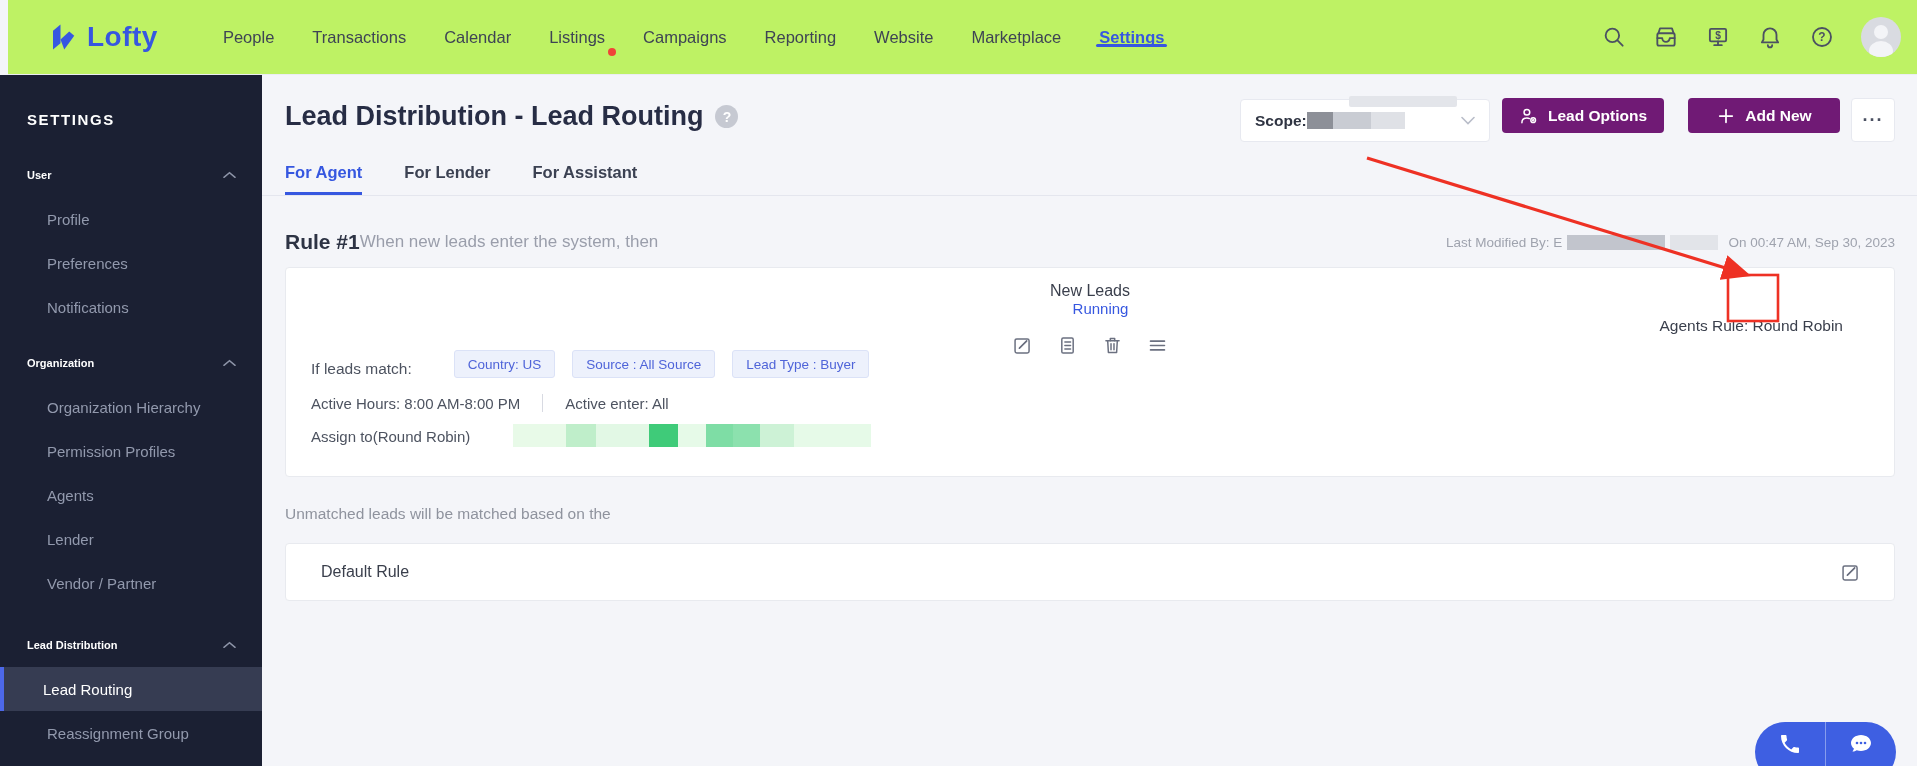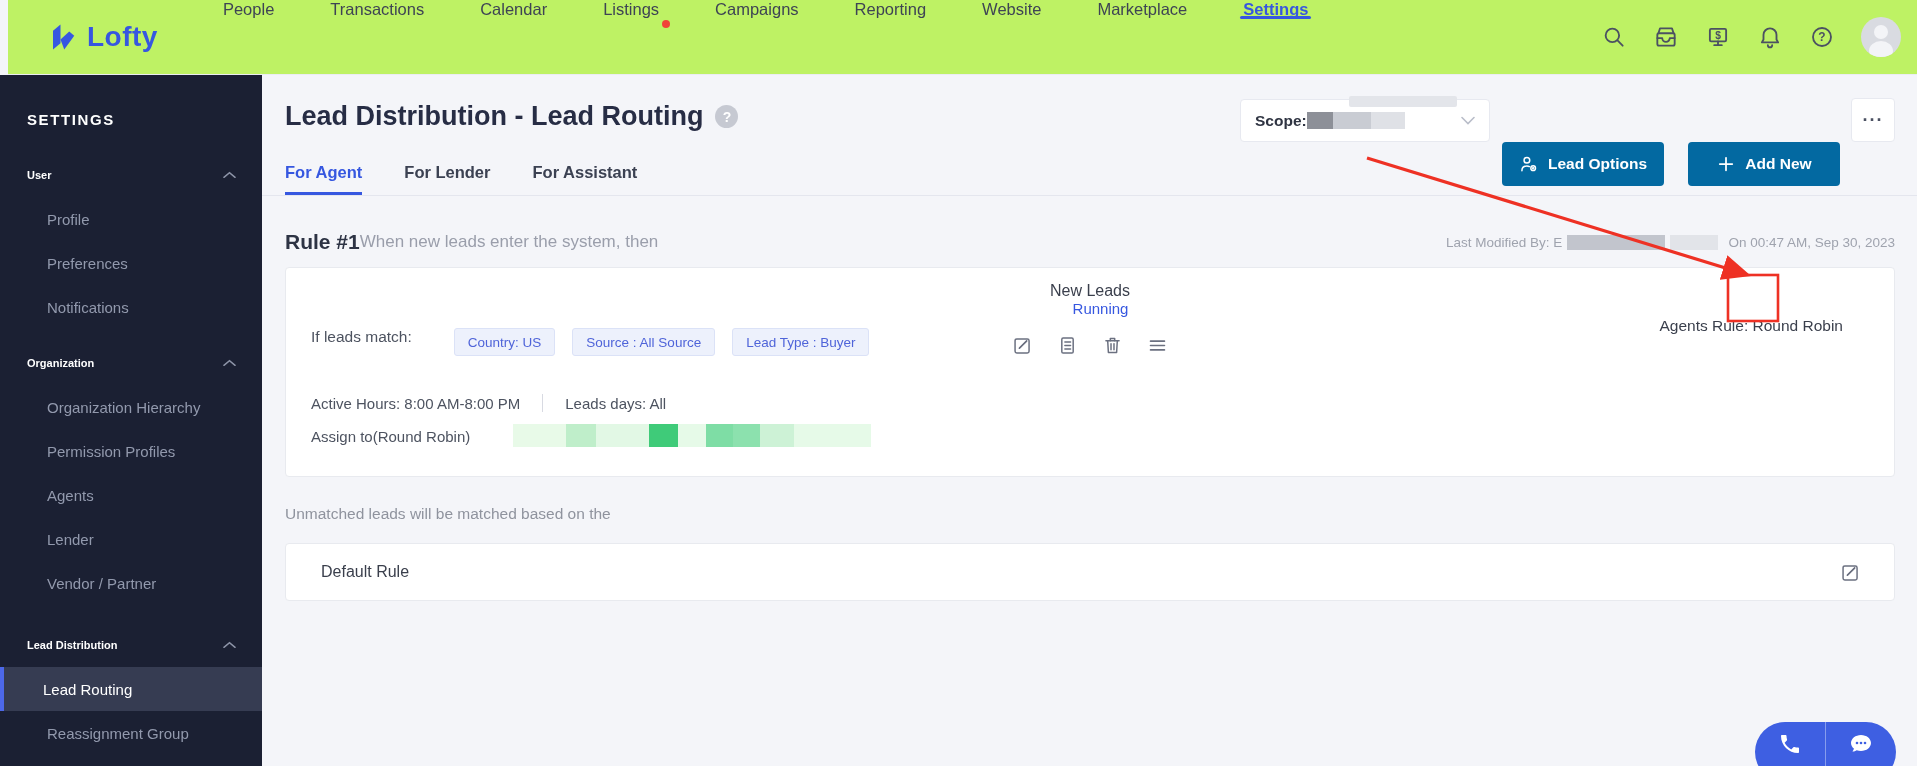--- a/index.html
+++ b/index.html
@@ -5,21 +5,21 @@
   * { margin:0; padding:0; box-sizing:border-box; }
   html,body { width:1917px; height:766px; }
   body { font-family:"Liberation Sans","DejaVu Sans",sans-serif; background:#fff; }
   #app { position:relative; width:1917px; height:766px; overflow:hidden; background:#f4f5f9; }
 
   
   .topnav { position:absolute; left:8px; top:0; width:1917px; height:75px; background:#bef264;
             border-bottom:1px solid #ebedf2; display:flex; align-items:center; z-index:20; }
   .brand { display:flex; align-items:center; gap:9px; margin-left:40px; cursor:pointer; }
   .brand-text { font-size:28px; font-weight:bold; color:#3657e0; letter-spacing:.5px; }
-  .nav-menu { display:flex; align-items:flex-start; height:75px; margin-left:46px; gap:18px; }
+  .nav-menu { display:flex; align-items:center; height:75px; margin-left:46px; gap:0; }
   .nav-item { position:relative; display:flex; align-items:center; padding:0 19px; font-size:16.5px;
               color:#3e4454; cursor:pointer; }
   .nav-item.active { color:#3657e0; font-weight:bold; }
   .nav-active-bar { position:absolute; left:16px; right:16px; bottom:0; height:3px; background:#3657e0; border-radius:2px; }
   .nav-dot { position:absolute; top:20px; right:8px; width:8px; height:8px; border-radius:50%; background:#f04438; }
   .nav-right { margin-left:auto; display:flex; align-items:center; gap:26px; margin-right:24px; }
   .nav-ico { width:26px; height:26px; color:#4b5162; cursor:pointer; display:block; }
   .avatar { width:40px; height:40px; border-radius:50%; background:#d9dbe1; position:relative; overflow:hidden; cursor:pointer; }
   .avatar svg { position:absolute; left:0; top:0; }
 
@@ -45,22 +45,22 @@
   .help-badge { width:23px; height:23px; border-radius:50%; background:#c6c9d2; color:#fff; font-size:14px; font-weight:bold;
                 display:flex; align-items:center; justify-content:center; cursor:pointer; }
 
   .scope-box { position:absolute; left:978px; top:24px; width:250px; height:43px; background:#fff;
                border:1px solid #e7e9f0; border-radius:4px; display:flex; align-items:center; padding:0 14px; cursor:pointer; }
   .scope-label { font-size:15.5px; font-weight:bold; color:#2f3442; }
   .scope-redact { width:98px; height:17px; background:linear-gradient(90deg,#8d9098 0 26px,#c9ccd3 26px 64px,#dfe1e6 64px 98px); }
   .scope-artifact { position:absolute; left:108px; top:-4px; width:108px; height:11px; background:#e3e5ea; border-radius:2px; }
   .scope-chev { margin-left:auto; width:14px; height:9px; color:#b9bdc9; }
 
-  .btn { position:absolute; top:23px; height:44px; border-radius:4px; display:flex; align-items:center; justify-content:center;
-         gap:9px; font-size:15.5px; font-weight:bold; color:#fff; background:#0369a1; cursor:pointer;margin-top:44px; }
+  .btn { position:absolute; top:23px; height:35px; border-radius:4px; display:flex; align-items:center; justify-content:center;
+         gap:9px; font-size:15.5px; font-weight:bold; color:#fff; background:#701a75; cursor:pointer; }
   .btn-leadopts { left:1240px; width:162px; }
   .btn-addnew  { left:1426px; width:152px; }
   .btn-more { position:absolute; left:1589px; top:23px; width:44px; height:44px; background:#fff; border:1px solid #e7e9f0;
               border-radius:4px; color:#4b5162; font-size:18px; font-weight:bold; display:flex; align-items:center;
               justify-content:center; cursor:pointer; letter-spacing:1px; }
   .btn-ico { width:20px; height:20px; display:block; }
 
   .tab-divider { position:absolute; left:0; right:0; top:120px; height:1px; background:#e4e6ee; }
   .tabs { position:absolute; left:23px; top:88px; display:flex; gap:42px; }
   .tab { font-size:16.5px; font-weight:bold; color:#3b4152; padding-bottom:10px; cursor:pointer;
@@ -78,21 +78,21 @@
   .card-rule { top:192px; height:210px; }
   .card-default { top:468px; height:58px; display:flex; align-items:center; }
 
   .cr-row1 { position:absolute; left:25px; right:25px; top:14px; height:34px; display:flex; align-items:center;flex-direction:column; }
   .lead-name { font-size:16px; color:#3a3f4c; }
   .lead-status { margin-left:21px; font-size:15px; color:#3657e0; cursor:pointer; }
   .assign-rule { margin-left:auto; font-size:15.5px; color:#3a3f4c; margin-right:26px; }
   .icon-row { display:flex; align-items:center; gap:24px; }
   .act-ico { width:21px; height:21px; color:#6b7080; cursor:pointer; display:block; }
 
-  .cr-row2 { position:absolute; left:25px; top:60px; height:30px; display:flex; align-items:flex-start; }
+  .cr-row2 { position:absolute; left:25px; top:80px; height:30px; display:flex; align-items:flex-end; }
   .match-label { font-size:15.5px; color:#4d5360; }
   .chips { display:flex; gap:17px; margin-left:42px; }
   .chip { height:28px; display:flex; align-items:center; padding:0 13px; background:#edf1fc; border:1px solid #dbe2f7;
           border-radius:3px; font-size:13.5px; color:#4f64d9; }
 
   .cr-row3 { position:absolute; left:25px; top:126px; display:flex; align-items:center; font-size:15px; color:#4d5360; }
   .vdiv { width:1px; height:18px; background:#d8dae2; margin:0 22px; }
 
   .cr-row4 { position:absolute; left:25px; top:156px; height:24px; display:flex; align-items:center; font-size:15px; color:#4d5360; }
   .green-strip { position:absolute; left:202px; top:0; width:358px; height:23px;
@@ -309,21 +309,21 @@
         <span class="chips">
           <span class="chip">Country: US</span>
           <span class="chip">Source : All Source</span>
           <span class="chip">Lead Type : Buyer</span>
         </span>
       </div>
 
       <div class="cr-row3">
         <span>Active Hours: 8:00 AM-8:00 PM</span>
         <span class="vdiv"></span>
-        <span>Leads days: All</span>
+        <span>Active enter: All</span>
       </div>
 
       <div class="cr-row4">
         <span>Assign to(Round Robin)</span>
         <span class="green-strip"></span>
       </div>
     </div>
 
     <div class="unmatched">Unmatched leads will be matched based on the</div>
 

